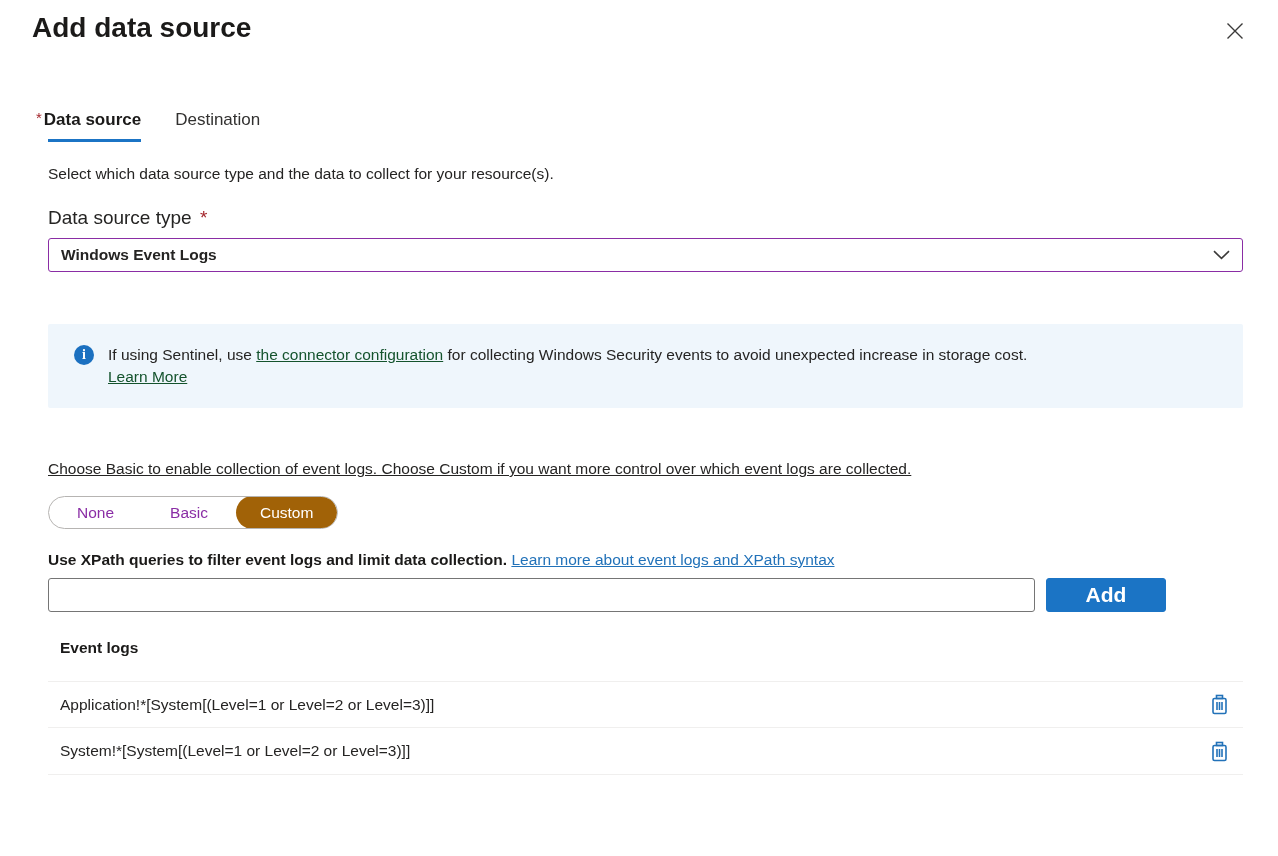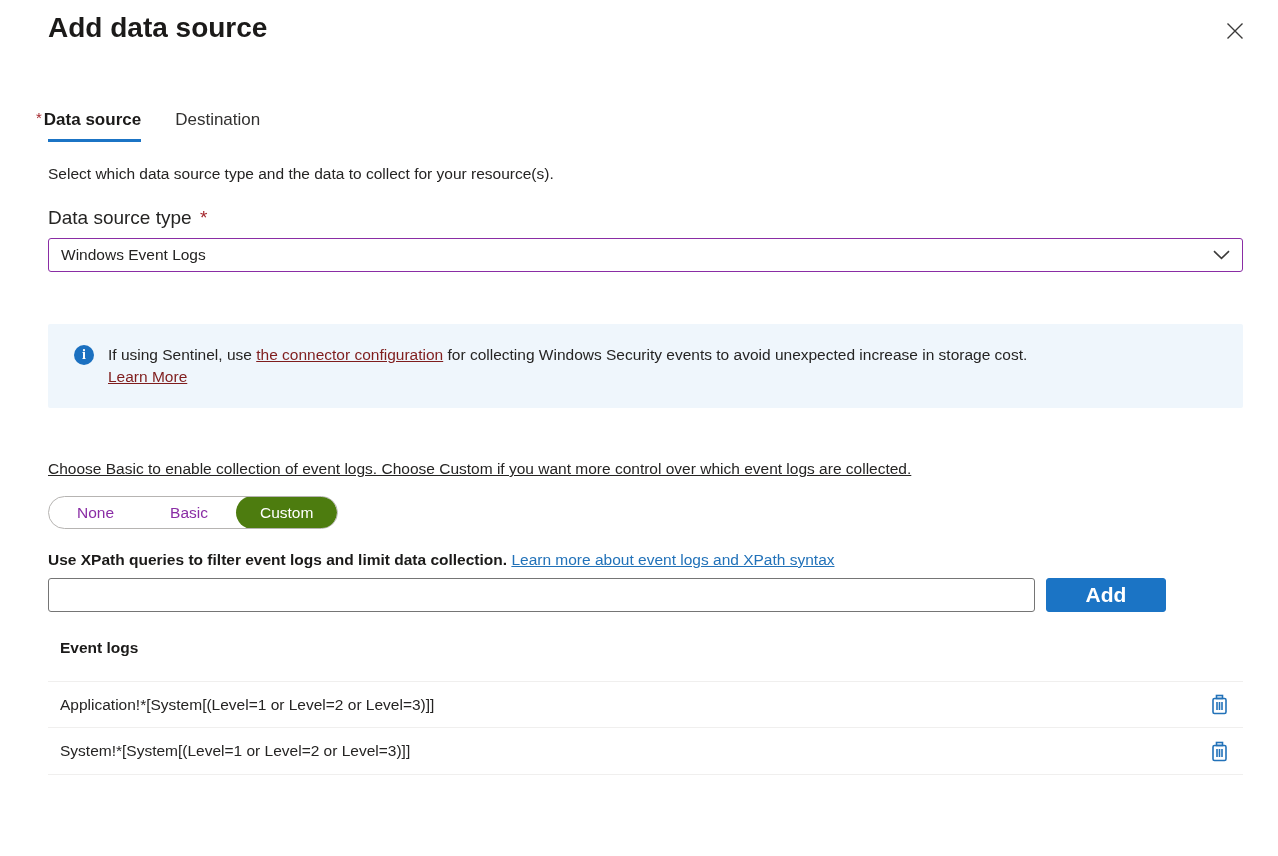--- a/index.html
+++ b/index.html
@@ -2,21 +2,21 @@
 <html><head>
 <meta charset="utf-8">
 <style>
   * { margin:0; padding:0; box-sizing:border-box; }
   html,body { width:1278px; height:856px; background:#ffffff;
     font-family:"Liberation Sans","DejaVu Sans",sans-serif; color:#252423; }
   .dialog { position:relative; width:1278px; height:856px; background:#fff; }
 
   
   .dlg-header { display:flex; justify-content:space-between; align-items:flex-start;
-    padding:12px 28px 0 48px; }
+    padding:12px 28px 0 32px; }
   .dlg-title { font-size:28px; font-weight:700; color:#1b1a19; letter-spacing:0; }
   .close-btn { background:none; border:none; cursor:pointer; padding:6px; margin-top:4px; }
   .close-btn svg { display:block; }
 
   
   .tabs { display:flex; align-items:flex-end; margin:64px 0 0 36px; }
   .tab { position:relative; display:flex; align-items:baseline; cursor:pointer;
     padding-bottom:12px; background:none; border:none; font-family:inherit; }
   .tab .req { color:#a4262c; font-size:15px; margin-right:2px; position:relative; top:-2px; }
   .tab-label { font-size:17px; color:#323130; }
@@ -29,42 +29,42 @@
   .content { padding:0 35px 0 48px; }
 
   .intro { margin-top:23px; font-size:15.5px; color:#252423; }
 
   .field-label { margin-top:24px; font-size:19px; color:#252423; }
   .field-label .req { color:#a4262c; margin-left:3px; }
 
   
   .select-box { margin-top:9px; height:34px; width:1195px; border:1px solid #8a2da5;
     border-radius:3px; display:flex; align-items:center; justify-content:space-between;
-    padding:0 12px; cursor:pointer; background:#fff; }
+    padding:0 12px; cursor:pointer; background:#fff;font-weight:bold; }
   .select-value { font-size:15.5px; color:#252423; }
 
   
   .info-banner { margin-top:52px; width:1195px; background:#eff6fc; border-radius:2px;
     padding:20px 14px 20px 26px; display:flex; align-items:flex-start; }
   .info-icon { flex:0 0 auto; width:20px; height:20px; border-radius:50%; background:#1b70c0;
     color:#fff; font-size:14px; font-weight:700; line-height:20px; text-align:center;
     margin-top:1px; font-family:"Liberation Serif","DejaVu Serif",serif; }
   .info-text { margin-left:14px; font-size:15.5px; line-height:22px; color:#252423; }
-  .info-text a { color:#7f1d1d; text-decoration:underline; cursor:pointer; }
+  .info-text a { color:#14532d; text-decoration:underline; cursor:pointer; }
   .info-text .bold { font-weight:400; }
   .info-text .lm { display:inline-block; }
 
   .choose-text { margin-top:52px; font-size:15.5px; color:#252423;text-decoration:underline; }
 
   
   .pillgroup { margin-top:18px; display:inline-flex; align-items:center; height:33px;
     border:1px solid #b6b4b2; border-radius:17px; overflow:hidden; background:#fff; }
   .pill-seg { height:100%; border:none; background:none; cursor:pointer; font-family:inherit;
     font-size:15.5px; color:#8a2da5; padding:0 28px; display:flex; align-items:center; }
-  .pill-seg.selected { background:#4d7c0f; color:#fff; border-radius:17px; height:33px;
+  .pill-seg.selected { background:#a16207; color:#fff; border-radius:17px; height:33px;
     padding:0 24px; font-weight:400; }
 
   
   .xpath-line { margin-top:22px; font-size:15.5px; }
   .xpath-line .bold { font-weight:700; color:#1b1a19; }
   .xpath-line a { color:#2272b9; text-decoration:underline; cursor:pointer; }
   .xpath-row { margin-top:9px; display:flex; align-items:center; }
   .xpath-input { width:987px; height:34px; border:1px solid #757575; border-radius:3px;
     padding:0 10px; font-size:15px; font-family:inherit; color:#252423; outline:none; }
   .add-btn { margin-left:11px; width:120px; height:34px; background:#1b74c5; color:#fff;

